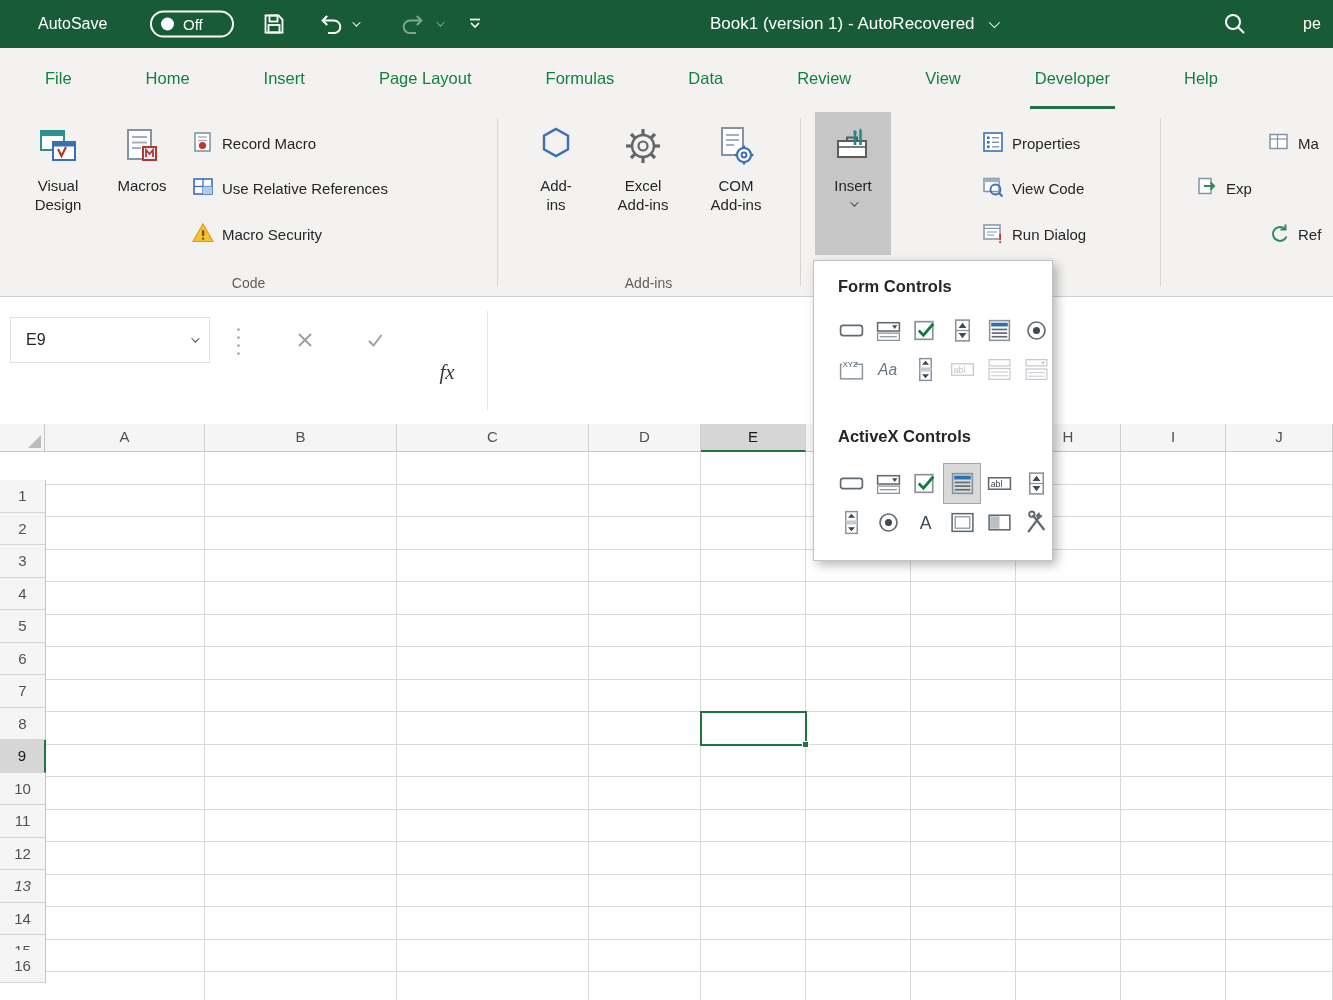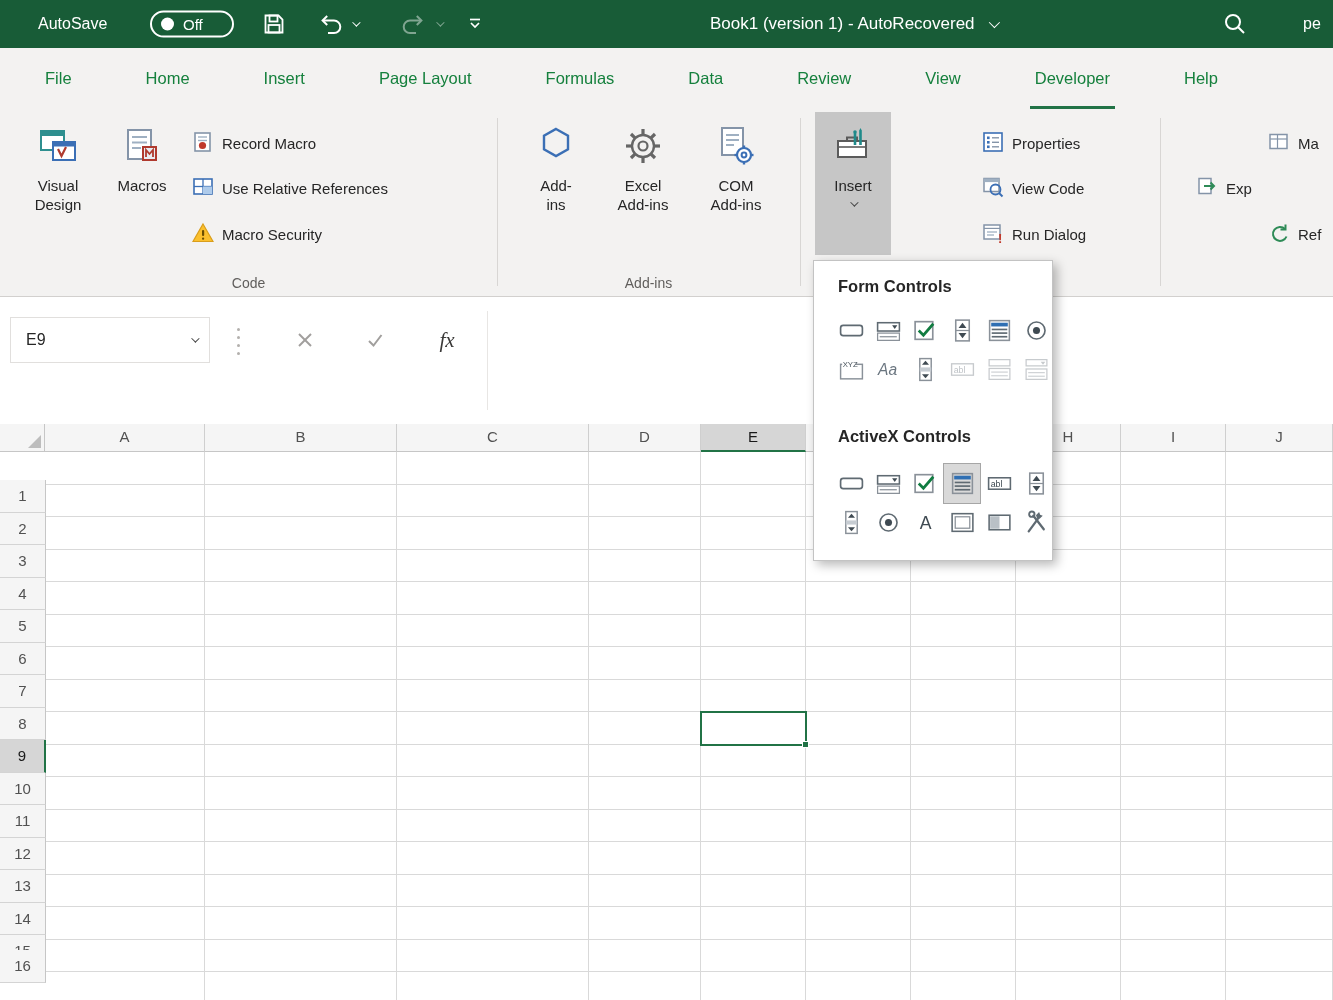--- a/index.html
+++ b/index.html
@@ -41,21 +41,21 @@
   .insert-chev { margin:6px auto 0; }
   .smallbtn { position:absolute; height:28px; display:flex; align-items:center; gap:8px; font-size:15px; color:#262626; white-space:nowrap; }
 
   
   .formulabar { position:absolute; top:297px; left:0; right:0; height:127px; background:#fff; }
   .namebox { position:absolute; left:10px; top:20px; width:200px; height:46px; border:1px solid #e1dfdd; display:flex; align-items:center; padding:0 12px 0 15px; font-size:16px; color:#262626;gap:11px; }
   .namebox .chev { margin-left:auto; }
   .fb-dots { position:absolute; left:237px; top:31px; display:flex; flex-direction:column; gap:5px; }
   .fb-dots i { width:3px; height:3px; border-radius:50%; background:#b3b0ad; }
   .fb-btn { position:absolute; top:24px; width:38px; height:38px; display:flex; align-items:center; justify-content:center; }
-  .fb-x { left:286px; } .fb-ck { left:356px; } .fb-fx { left:428px; font-family:"Liberation Serif", serif; font-style:italic; font-size:21px; color:#3b3a39; }
+  .fb-x { left:286px; } .fb-ck { left:356px; } .fb-fx { left:428px; font-family:"Liberation Serif", serif; font-style:italic; font-size:21px; color:#3b3a39;margin-top:32px; }
   .fb-div { position:absolute; left:487px; top:14px; bottom:14px; width:1px; background:#e8e6e4; }
   .fb-input { position:absolute; left:492px; top:20px; right:4px; height:46px; font-size:16px; color:#262626; display:flex; align-items:center; }
 
   
   .sheet { position:absolute; top:424px; left:0; right:0; bottom:0; background:#fff; }
   .colstrip { position:absolute; top:0; left:0; right:0; height:28px; background:#f5f5f5; }
   .colh { position:absolute; top:0; height:28px; text-align:center; line-height:26px; font-size:15px; color:#515151; border-right:1px solid #cfcfcf; border-bottom:1px solid #c6c6c6; }
   .colh.sel { background:#d6d6d6; border-bottom:2px solid #217346; color:#1a1a1a; }
   .corner { position:absolute; left:0; top:0; width:45px; height:28px; border-right:1px solid #c6c6c6; border-bottom:1px solid #c6c6c6; background:#f5f5f5; }
   .corner .tri { position:absolute; right:3px; bottom:3px; width:0; height:0; border-bottom:13px solid #bdbdbd; border-left:13px solid transparent; }
@@ -425,21 +425,21 @@
         <div class="rowh" style="top: 93px;">3</div>
         <div class="rowh" style="top: 125.5px;">4</div>
         <div class="rowh" style="top: 158px;">5</div>
         <div class="rowh" style="top: 190.5px;">6</div>
         <div class="rowh" style="top: 223px;">7</div>
         <div class="rowh" style="top: 255.5px;">8</div>
         <div class="rowh sel" style="top: 288px;">9</div>
         <div class="rowh" style="top: 320.5px;">10</div>
         <div class="rowh" style="top: 353px;">11</div>
         <div class="rowh" style="top: 385.5px;">12</div>
-        <div class="rowh" style="top: 418px;">13</div>
+        <div class="rowh" style="top: 418px; font-style: italic;">13</div>
         <div class="rowh" style="top: 450.5px;">14</div>
         <div class="rowh" style="top: 483px;">15</div>
         <div class="rowh" style="top: 498px;">16</div>
       </div>
     <div id="cell-selection" style="left: 700px; top: 287px; width: 107px; height: 34.5px;">
       <div class="fill-handle"></div>
     </div>
   </div>
 
   <div class="insert-menu">

